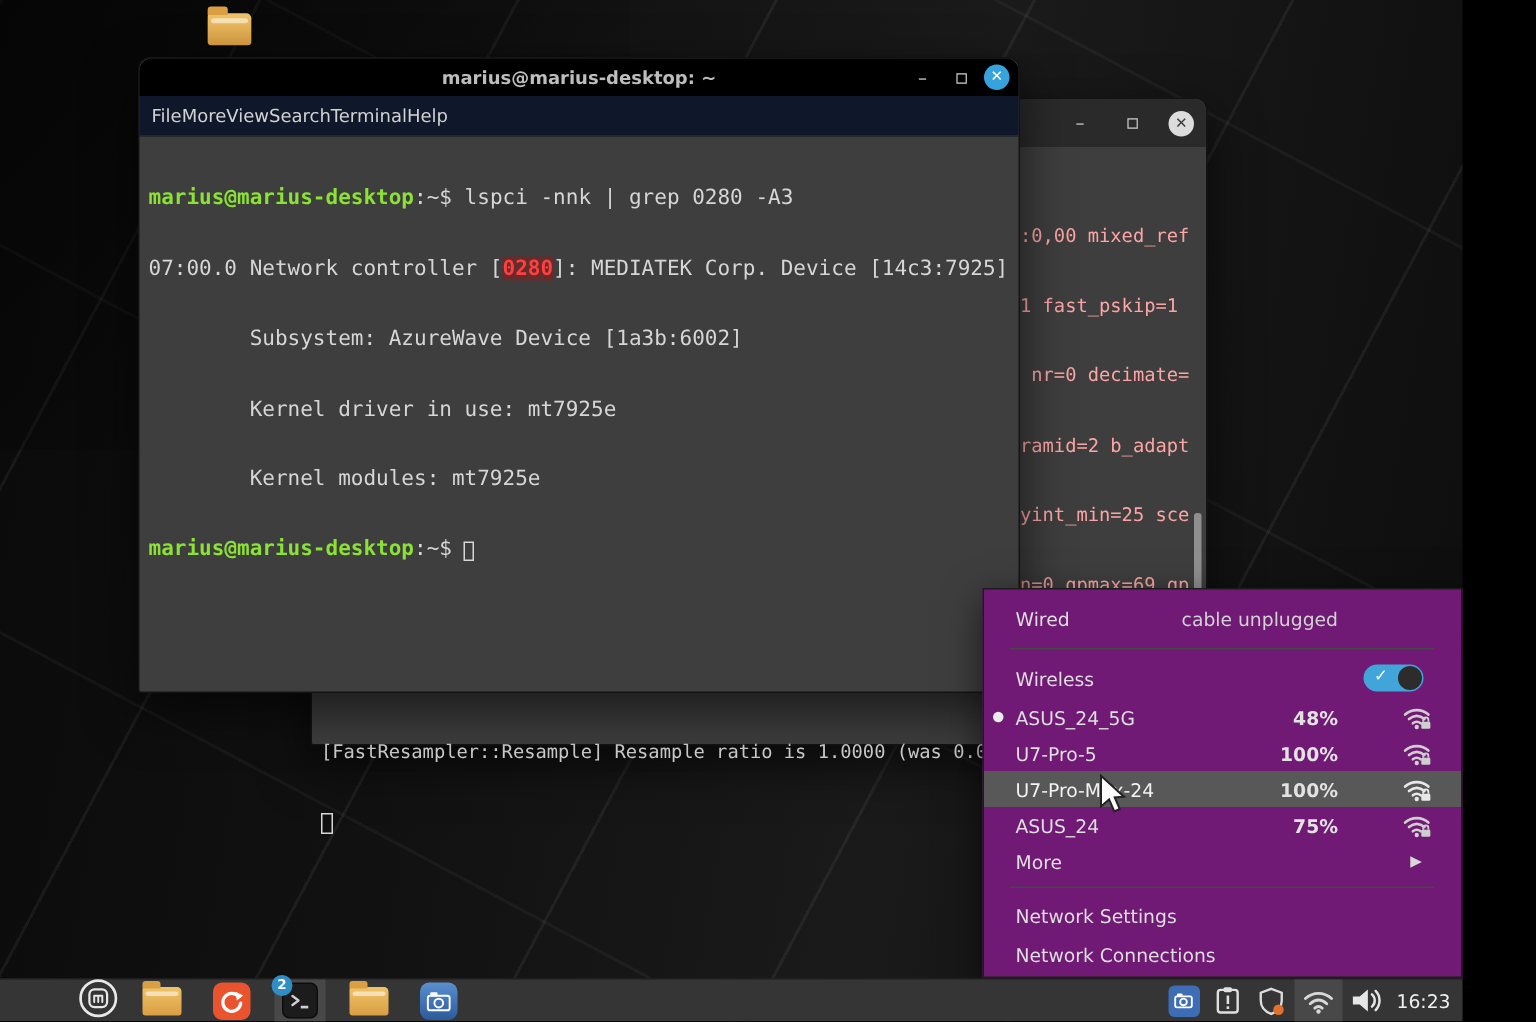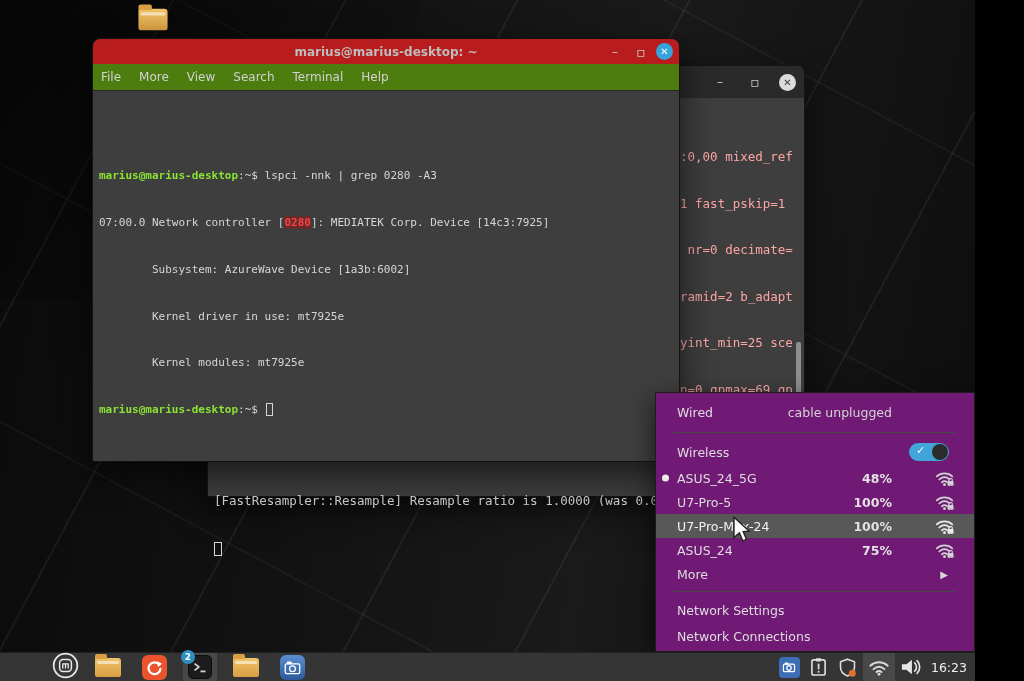--- a/index.html
+++ b/index.html
@@ -48,30 +48,30 @@
   .bgw-scrollthumb { position:absolute; right:3px; top:276px; width:5px; height:106px;
     background:#8f8f8f; border-radius:2px; }
   .bgw-bottom { position:absolute; left:6px; top:395px; font-family:"DejaVu Sans Mono",monospace;
     font-size:12.5px; line-height:16px; color:#cccccc; white-space:pre; }
   .hollow-cursor { display:inline-block; width:8px; height:14px; border:1.5px solid #d8d8d8;
     vertical-align:text-bottom; }
 
   
   .terminal { left:92px; top:38px; width:588px; height:424px; background:#3e3e3e;
     border-radius:8px 8px 2px 2px; z-index:2; }
-  .t-titlebar { position:relative; height:25px; background:#b91c1c; border-radius:8px 8px 0 0;
+  .t-titlebar { position:relative; height:25px; background:#000000; border-radius:8px 8px 0 0;
     display:flex; align-items:center; }
   .t-title { position:absolute; left:0; right:0; text-align:center; color:#bdbdbd;
     font-size:12px; font-weight:bold; }
   .t-controls { position:absolute; right:6px; display:flex; align-items:center; gap:4px; }
-  .t-menubar { height:27px; background:#4d7c0f; display:flex; align-items:center;
-    padding-left:8px; gap:18px; border-bottom:1px solid #272727; }
+  .t-menubar { height:27px; background:#0f172a; display:flex; align-items:center;
+    padding-left:8px; border-bottom:1px solid #272727; }
   .t-menuitem { color:#d2d2d2; font-size:12px; }
-  .t-body { padding:3px 6px; font-family:"DejaVu Sans Mono",monospace; font-size:11px;
-    line-height:15.6px; color:#d6d6d6; white-space:pre;margin-top:43px; }
+  .t-body { padding:3px 6px; font-family:"DejaVu Sans Mono",monospace; font-size:14px;
+    line-height:15.6px; color:#d6d6d6; white-space:pre; }
   .t-prompt { color:#8ae234; font-weight:bold; }
   .t-red { color:#ff4040; font-weight:bold; background:rgba(150,20,20,0.45); }
   .t-cursor { display:inline-block; width:7px; height:13px; border:1px solid #d6d6d6;
     vertical-align:text-bottom; margin-left:8px; }
 
   
   .net-menu { position:absolute; left:655px; top:392px; width:320px; background:#701a75;
     border:1px solid #1c1c1c; box-shadow:0 8px 24px rgba(0,0,0,0.6); z-index:3;
     padding:4px 0 2px 0; color:#dedede; font-size:12.5px; }
   .nm-row { position:relative; height:24px; display:flex; align-items:center;

